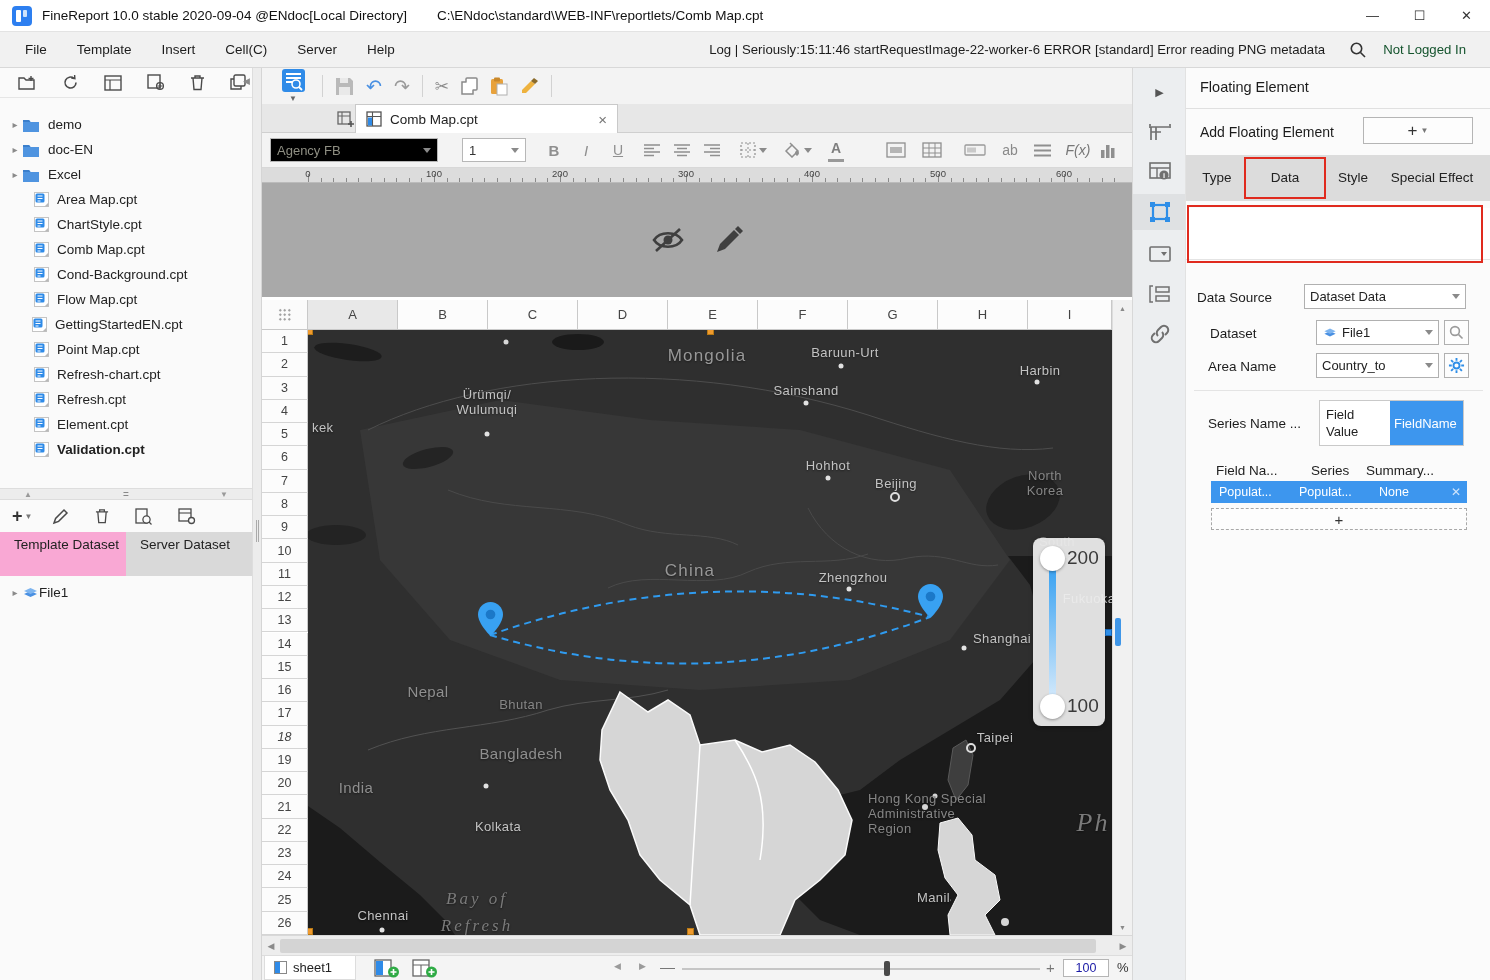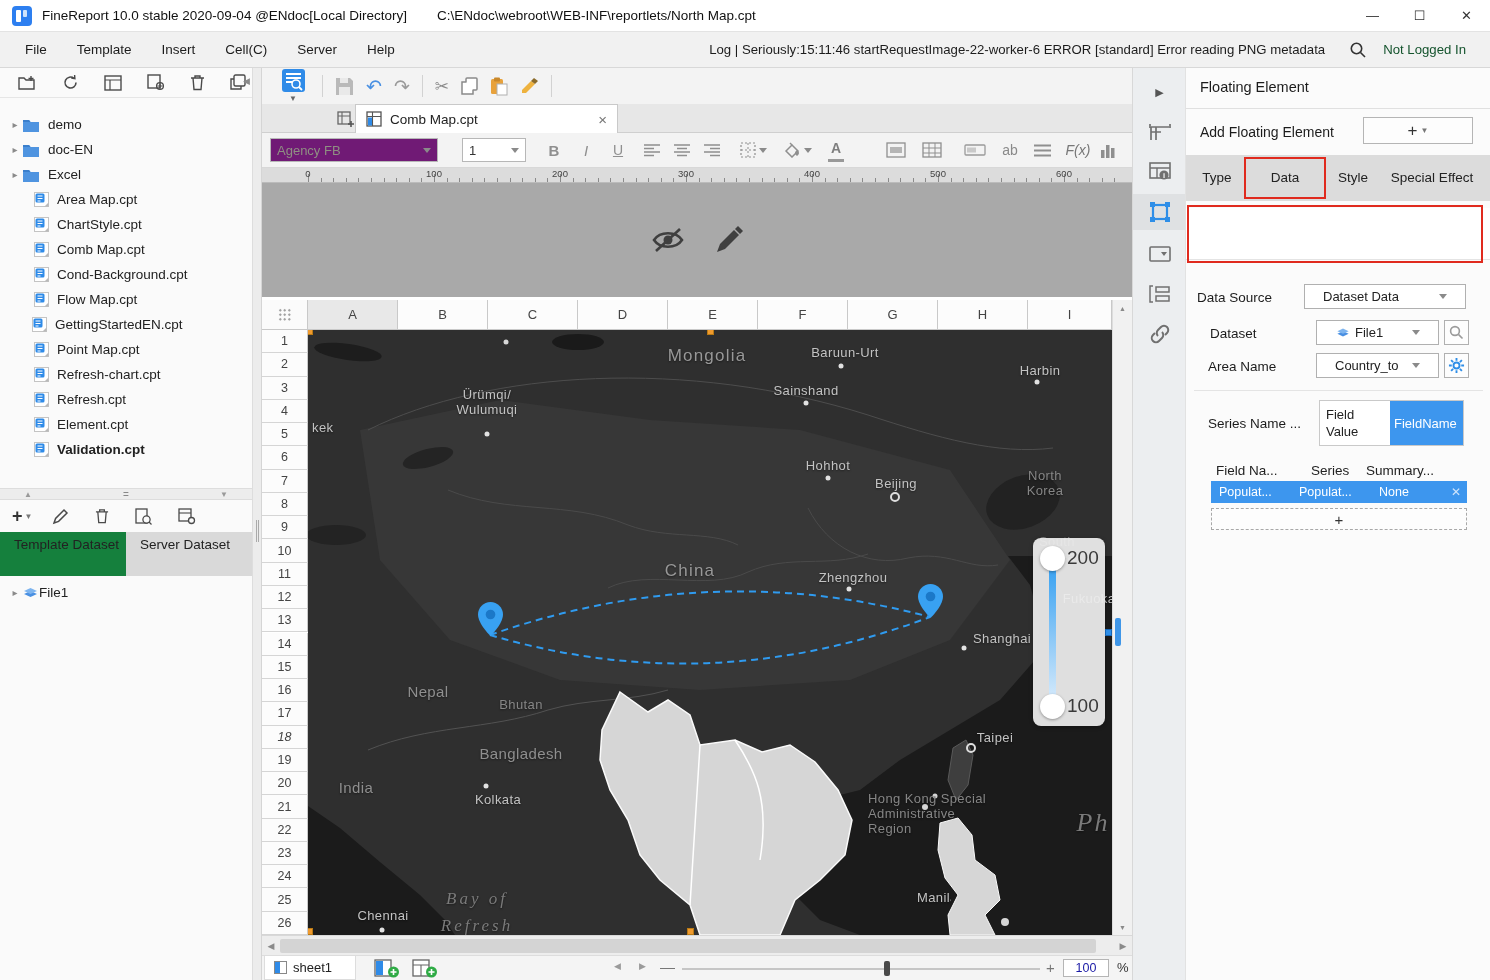--- a/index.html
+++ b/index.html
@@ -28,21 +28,21 @@
 .titem{position:absolute;left:0;height:25px;display:flex;align-items:center;width:100%;font-size:13.5px;color:#222}
 .caret{width:14px;margin-left:8px;font-size:10px;color:#8a8a8a;text-align:center}
 .titem .tlabel{margin-left:8px;white-space:nowrap}
 .titem.file{padding-left:34px}
 .splitter-h{position:absolute;left:0;top:420px;width:100%;height:12px;background:#ededed;border-top:1px solid #ddd;border-bottom:1px solid #ddd;display:flex;align-items:center;justify-content:space-between;padding:0 24px;color:#9a9a9a;font-size:8px}
 .ds-toolbar{position:absolute;left:0;top:434px;width:100%;height:28px;display:flex;align-items:center;gap:14px;padding-left:12px}
 .plusbtn-sm{font-size:18px;font-weight:bold;color:#333;display:flex;align-items:center}
 .plusbtn-sm .dn{font-size:8px;color:#777;margin-left:2px}
 .ds-tabs{position:absolute;left:0;top:464px;width:100%;height:44px;display:flex}
 .dstab{width:126px;height:100%;padding:4px 0 0 14px;font-size:13.5px;line-height:18px;background:#d9d9d9;color:#222}
-.dstab.sel{background:#15803d}
+.dstab.sel{background:#f9a8d4}
 .ds-item{position:absolute;left:0;top:512px;height:24px;display:flex;align-items:center;width:100%;font-size:13.5px}
 
 .vsplit{position:absolute;left:252px;top:68px;width:10px;height:912px;background:#ececec;border-left:1px solid #ddd;border-right:1px solid #d5d5d5}
 .vsplit .grip{position:absolute;left:3px;top:452px;width:3px;height:22px;border-left:1px solid #aaa;border-right:1px solid #aaa}
 
 .center{position:absolute;left:262px;top:68px;width:870px;height:912px;background:#f3f3f3}
 .toolbar{position:absolute;left:0;top:0;width:100%;height:36px;display:flex;align-items:center}
 .tbtn{display:flex;align-items:center;justify-content:center;margin:0 6px}
 .tsep{width:1px;height:22px;background:#d2d2d2;margin:0 6px}
 .preview-btn{width:46px;height:34px;margin-left:8px;display:flex;flex-direction:column;align-items:center;justify-content:center}
@@ -53,21 +53,21 @@
 
 .tabbar{position:absolute;left:0;top:36px;width:100%;height:29px;background:#e7e7e7;border-bottom:1px solid #cfcfcf}
 .newsheet{position:absolute;left:72px;top:4px;width:24px;height:22px;display:flex;align-items:center;justify-content:center}
 .doc-tab{position:absolute;left:93px;top:0;width:263px;height:29px;background:#fff;border:1px solid #c9c9c9;border-bottom:none;display:flex;align-items:center;padding:0 10px;gap:7px}
 .doc-tab .tname{font-size:13.5px;color:#222;flex:1}
 .doc-tab .tclose{color:#777;font-size:15px}
 
 .formatbar{position:absolute;left:0;top:65px;width:100%;height:35px;background:#f3f3f3;border-bottom:1px solid #d8d8d8}
 .dd{position:absolute;height:24px;top:5px;background:#fff;border:1px solid #b7b7b7;display:flex;align-items:center;padding:0 6px;font-size:13px;color:#333}
 .dd .chev{margin-left:auto;width:0;height:0;border-left:4px solid transparent;border-right:4px solid transparent;border-top:5px solid #8a8a8a}
-.dd.font{left:8px;width:168px;background:#701a75;color:#8f8f83}
+.dd.font{left:8px;width:168px;background:#000000;color:#8f8f83}
 .dd.size{left:200px;width:64px}
 .fmt{position:absolute;top:5px;height:24px;display:flex;align-items:center;justify-content:center;color:#8f8f8f}
 .fmt.b{font-weight:bold;font-size:15px}
 .fmt.i{font-style:italic;font-family:"Liberation Serif",serif;font-size:15px}
 .fmt.u{text-decoration:underline;font-size:14px}
 .fmt .chev{width:0;height:0;border-left:4px solid transparent;border-right:4px solid transparent;border-top:5px solid #8a8a8a;margin-left:3px}
 .fontA{font-size:14px;font-weight:bold;color:#7e7e7e;border-bottom:3px solid #999;line-height:15px}
 .fxlab{font-family:"Liberation Serif",serif;font-style:italic;font-size:14px;color:#777}
 
 .ruler{position:absolute;left:0;top:100px;width:100%;height:15px;background:#dcdcdc;border-bottom:1px solid #bbb}
@@ -135,21 +135,21 @@
 .rp-add-btn .dn{font-size:8px;color:#777;margin-left:3px}
 .ptabs{position:absolute;left:0;top:87px;width:100%;height:46px;background:#dcdcdc;display:flex;align-items:center}
 .ptab{text-align:center;font-size:13.5px;color:#222;line-height:16px;position:relative}
 .ptab.redframe::after{content:'';position:absolute;left:-4px;right:-4px;top:-13px;bottom:-13px;border:2px solid #e02a1e}
 .mtabs-row{position:absolute;left:0;top:140px;width:100%;height:52px;background:#fff;border-bottom:1px solid #e4e4e4}
 .mtabs{position:absolute;left:5px;top:3px;height:46px;display:flex}
 .mtab{display:flex;align-items:center;justify-content:center;font-size:13.5px;color:#222}
 .mtab.sel{background:#2e8ee8;color:#fff}
 .redbox{position:absolute;left:1px;top:-3px;width:296px;height:58px;border:2px solid #e02a1e;pointer-events:none}
 .rp-row-label{position:absolute;font-size:13.5px;color:#1c1c1c}
-.rp-dd{position:absolute;height:25px;background:#fff;border:1px solid #b0b0b0;display:flex;align-items:center;padding:0 18px;font-size:13px;color:#222}
+.rp-dd{position:absolute;height:25px;background:#fff;border:1px solid #b0b0b0;display:flex;align-items:center;padding:0 5px;font-size:13px;color:#222}
 .rp-dd .chev{margin-left:auto;width:0;height:0;border-left:4px solid transparent;border-right:4px solid transparent;border-top:5px solid #8a8a8a}
 .sqbtn{position:absolute;width:25px;height:25px;background:#fdfdfd;border:1px solid #b0b0b0;display:flex;align-items:center;justify-content:center}
 .rp-div2{position:absolute;left:8px;top:322px;width:289px;height:1px;background:#e4e4e4}
 .toggle{position:absolute;left:133px;top:332px;width:145px;height:46px;border:1px solid #c9c9c9;display:flex}
 .tg-cell{display:flex;align-items:center;justify-content:center;font-size:13px;text-align:left;line-height:17px}
 .tg-left{width:70px;background:#fff;color:#222;padding-left:6px;justify-content:flex-start}
 .tg-right{width:73px;background:#3d96ee;color:#fff;white-space:nowrap;overflow:hidden;justify-content:flex-start;padding-left:4px}
 .ghead{position:absolute;top:395px;font-size:13.5px;color:#222;white-space:nowrap}
 .grow{position:absolute;left:25px;top:413px;width:256px;height:22px;background:#3d96ee;display:flex;align-items:center;color:#fff;font-size:12.5px}
 .gcell{padding-left:8px;white-space:nowrap;overflow:hidden}
@@ -158,21 +158,21 @@
 .ic{flex:none}
 </style>
 </head>
 <body>
 
 <div class="app">
 
   <div class="titlebar">
     <div class="fr-logo"></div>
     <span class="title-text">FineReport 10.0 stable 2020-09-04 @ENdoc[Local Directory]</span>
-    <span class="title-path">C:\ENdoc\webroot\WEB-INF\reportlets/North Map.cpt</span>
+    <span class="title-path">C:\ENdoc\standard\WEB-INF\reportlets/Comb Map.cpt</span>
     <div class="win-controls">
       <div class="win-btn">—</div>
       <div class="win-btn">☐</div>
       <div class="win-btn">✕</div>
     </div>
   </div>
 
   <div class="menubar">
     <div id="menu-items">
         <div class="menu-item">File</div>
@@ -740,21 +740,21 @@
             <span class="ml city" style="left: 545px; top: 247px;">Zhengzhou</span>
             <span class="mdot" style="left: 541px; top: 259px;"></span>
             <span class="ml country-sm" style="left: 749px; top: 219px;">South Korea</span>
             <span class="ml city" style="left: 694px; top: 308px;">Shanghai</span>
             <span class="mdot" style="left: 656px; top: 318px;"></span>
             <span class="ml city" style="left: 781px; top: 268px;">Fukuoka</span>
             <span class="ml country" style="left: 120px; top: 361px;">Nepal</span>
             <span class="ml country-sm" style="left: 213px; top: 374px;">Bhutan</span>
             <span class="ml country" style="left: 213px; top: 423px;">Bangladesh</span>
             <span class="ml country" style="left: 48px; top: 457px;">India</span>
-            <span class="ml city" style="left: 190px; top: 469px; text-align: center;">Kolkata</span>
+            <span class="ml city" style="left: 190px; top: 496px; text-align: center;">Kolkata</span>
             <span class="mdot" style="left: 178px; top: 456px;"></span>
             <span class="ml city" style="left: 75px; top: 585px;">Chennai</span>
             <span class="mdot" style="left: 74px; top: 600px;"></span>
             <span class="ml sea" style="left: 169px; top: 582px;">Bay of
 Refresh</span>
             <span class="ml city" style="left: 687px; top: 407px;">Taipei</span>
             <span class="mdot ring" style="left: 663px; top: 418px;"></span>
             <span class="ml country-sm left" style="left: 560px; top: 483px;">Hong Kong Special
 Administrative
 Region</span>

